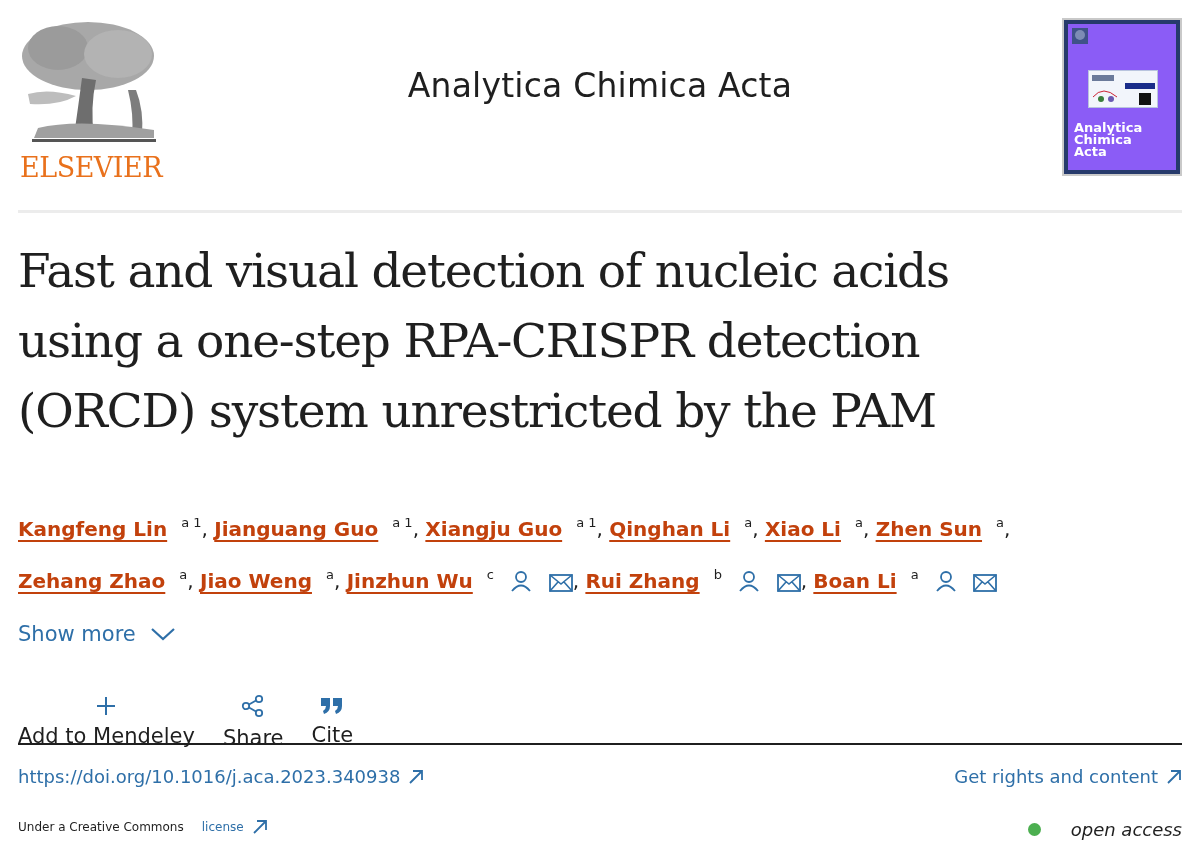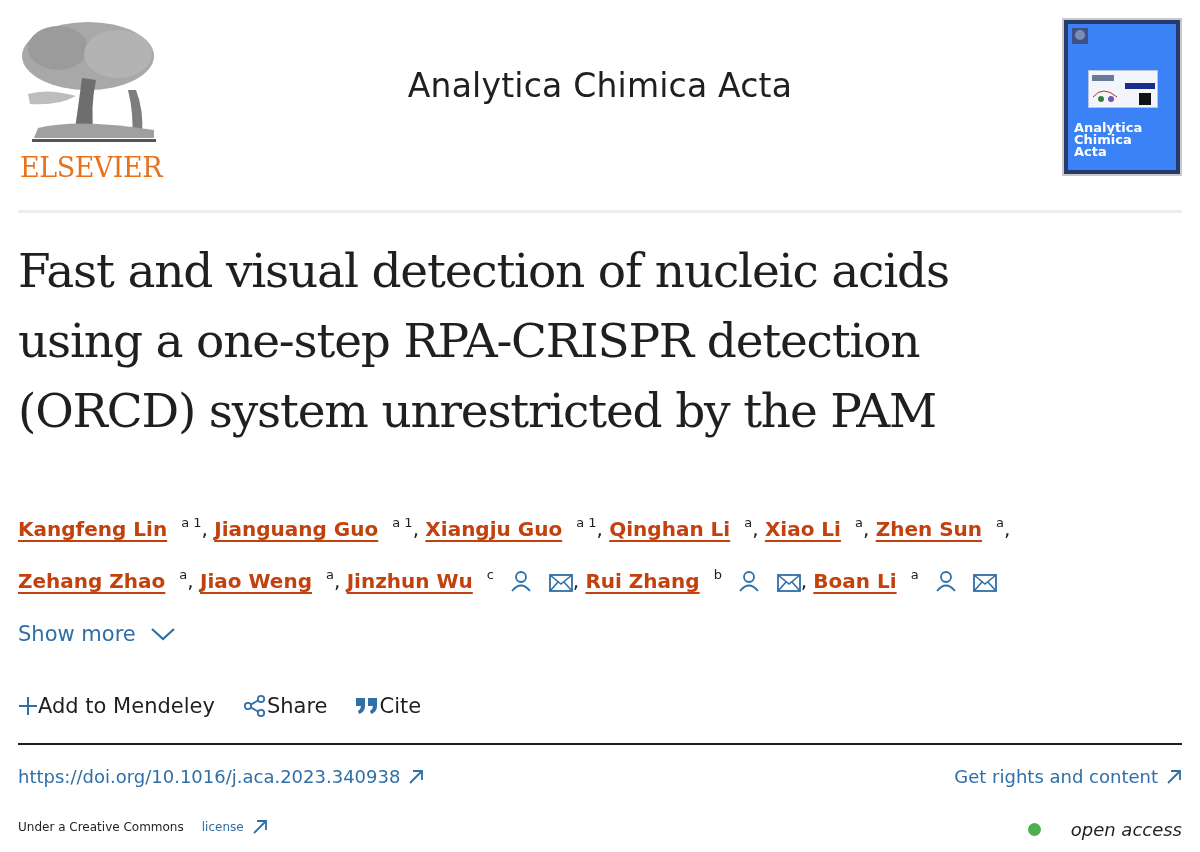--- a/index.html
+++ b/index.html
@@ -9,37 +9,37 @@
   .publication-header { position: absolute; left: 18px; top: 18px; width: 1164px; height: 180px; }
   .elsevier-logo { position: absolute; left: 0; top: 0; width: 142px; height: 160px; }
   .elsevier-wordmark { position: absolute; left: 2px; top: 134px; font-family: "DejaVu Serif", serif; font-size: 27px; letter-spacing: -0.5px; color: #e9711c; }
 
   .journal-block { position: absolute; left: 0; right: 0; top: 48px; text-align: center; }
   .journal-title { font-size: 33px; color: #1f1f1f; letter-spacing: 0.2px; font-weight: 400; }
   .journal-meta { margin-top: 14px; font-size: 19px; color: #2e2e2e; }
   .journal-meta a { color: #2e6fa8; text-decoration: none; }
 
   .cover-thumb { position: absolute; right: 0; top: 0; width: 120px; height: 158px; border: 2px solid #c9c9c9; background: #263a6b; overflow: hidden; }
-  .cover-inner { position: absolute; left: 4px; top: 4px; right: 4px; bottom: 4px; background: #3b82f6; }
+  .cover-inner { position: absolute; left: 4px; top: 4px; right: 4px; bottom: 4px; background: #8b5cf6; }
   .cover-figure { position: absolute; left: 20px; top: 46px; width: 70px; height: 38px; background: #f2f5fb; border: 1px solid #b9c4de; }
   .cover-title { position: absolute; left: 6px; top: 98px; font-size: 13px; line-height: 12px; color: #ffffff; font-weight: bold; }
 
   .header-divider { position: absolute; left: 18px; top: 210px; width: 1164px; height: 3px; background: #ececec; }
 
   .article-title { position: absolute; left: 18px; top: 236px; width: 1140px; font-family: "DejaVu Serif", serif; font-size: 47px; line-height: 70px; color: #1f1f1f; font-weight: 400; letter-spacing: -1.2px; }
 
   .author-list { position: absolute; left: 18px; top: 500px; width: 1160px; font-size: 20px; line-height: 46px; color: #1f1f1f; }
   .author { text-decoration: underline; text-underline-offset: 4px; color: #c2410c; cursor: pointer; font-weight: bold; }
   .aff { font-size: 13px; vertical-align: 9px; margin-left: 14px; }
   .icon-inline { display: inline-block; vertical-align: -4px; margin-left: 10px; cursor: pointer; }
 
   .show-more { position: absolute; left: 18px; top: 622px; font-size: 21px; color: #2e6fa8; display: flex; align-items: center; gap: 14px; cursor: pointer; }
 
   .action-bar { position: absolute; left: 18px; top: 694px; display: flex; align-items: center; gap: 28px; font-size: 21px; color: #1f1f1f; }
-  .action { display: flex; align-items: center; gap: 0; cursor: pointer; }
+  .action { display: flex; align-items: center; gap: 8px; cursor: pointer; flex-direction: column; }
 
   .action-divider { position: absolute; left: 18px; top: 743px; width: 1164px; height: 2px; background: #1f1f1f; }
 
   .doi-link { position: absolute; left: 18px; top: 766px; font-size: 18px; color: #2e6fa8; display: flex; align-items: center; gap: 8px; cursor: pointer; }
   .rights-link { position: absolute; right: 18px; top: 766px; font-size: 18px; color: #2e6fa8; display: flex; align-items: center; gap: 8px; cursor: pointer; }
 
   .license-line { position: absolute; left: 18px; top: 819px; font-size: 12px; color: #1f1f1f; display: flex; align-items: center; gap: 18px; }
   .license-link { color: #2e6fa8; display: inline-flex; align-items: center; gap: 8px; cursor: pointer; }
 
   .open-access { position: absolute; right: 18px; top: 819px; font-size: 18px; font-style: italic; color: #1f1f1f; display: flex; align-items: center; gap: 30px; }

